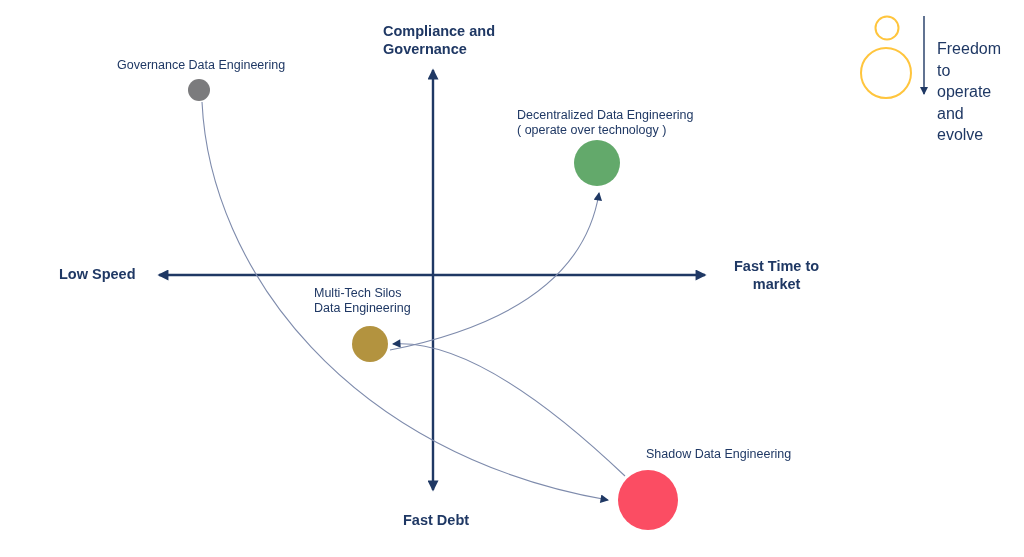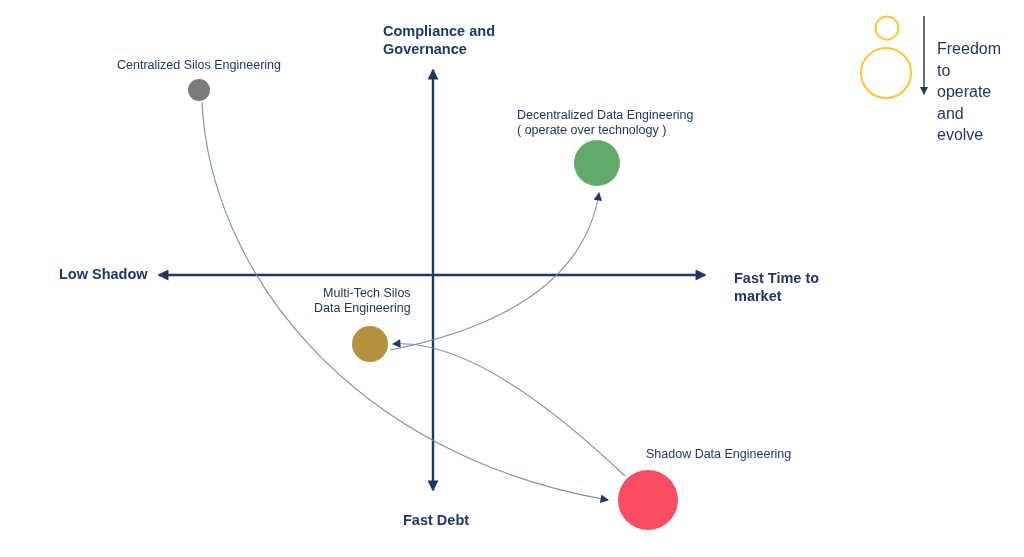--- a/index.html
+++ b/index.html
@@ -51,29 +51,29 @@
     <circle cx="370" cy="344" r="18" fill="#B3933F"></circle>
     <circle cx="648" cy="500" r="30" fill="#FB4D63"></circle>
 
     <circle cx="887" cy="28" r="11.5" fill="none" stroke-width="2" stroke="#FFC53D"></circle>
     <circle cx="886" cy="73" r="25" fill="none" stroke-width="2" stroke="#FFC53D"></circle>
     <line x1="924" y1="16" x2="924" y2="94" stroke-width="1.4" marker-end="url(#legendArrow)" stroke="#1F3864"></line>
   </svg>
 
   <div class="lbl axis-lbl" style="left:383px;top:23px;">Compliance and
 Governance</div>
-  <div class="lbl axis-lbl" style="left:59px;top:266px;">Low Shadow</div>
-  <div class="lbl axis-lbl" style="left:734px;top:270px;">Fast Time to
+  <div class="lbl axis-lbl" style="left:59px;top:266px;">Low Speed</div>
+  <div class="lbl axis-lbl" style="left:734px;top:258px;text-align:center;">Fast Time to
 market</div>
   <div class="lbl axis-lbl" style="left:403px;top:512px;">Fast Debt</div>
 
-  <div class="lbl node-lbl" style="left:117px;top:58px;">Centralized Silos Engineering</div>
+  <div class="lbl node-lbl" style="left:117px;top:58px;">Governance Data Engineering</div>
   <div class="lbl node-lbl" style="left:517px;top:108px;">Decentralized Data Engineering
 ( operate over technology )</div>
-  <div class="lbl node-lbl" style="left:314px;top:286px;text-align:right;">Multi-Tech Silos
+  <div class="lbl node-lbl" style="left:314px;top:286px;">Multi-Tech Silos
 Data Engineering</div>
   <div class="lbl node-lbl" style="left:646px;top:447px;">Shadow Data Engineering</div>
 
   <div class="lbl legend-lbl" style="left:937px;top:38px;">Freedom to
 operate and
 evolve</div>
 
 </div>
 
 </body></html>

